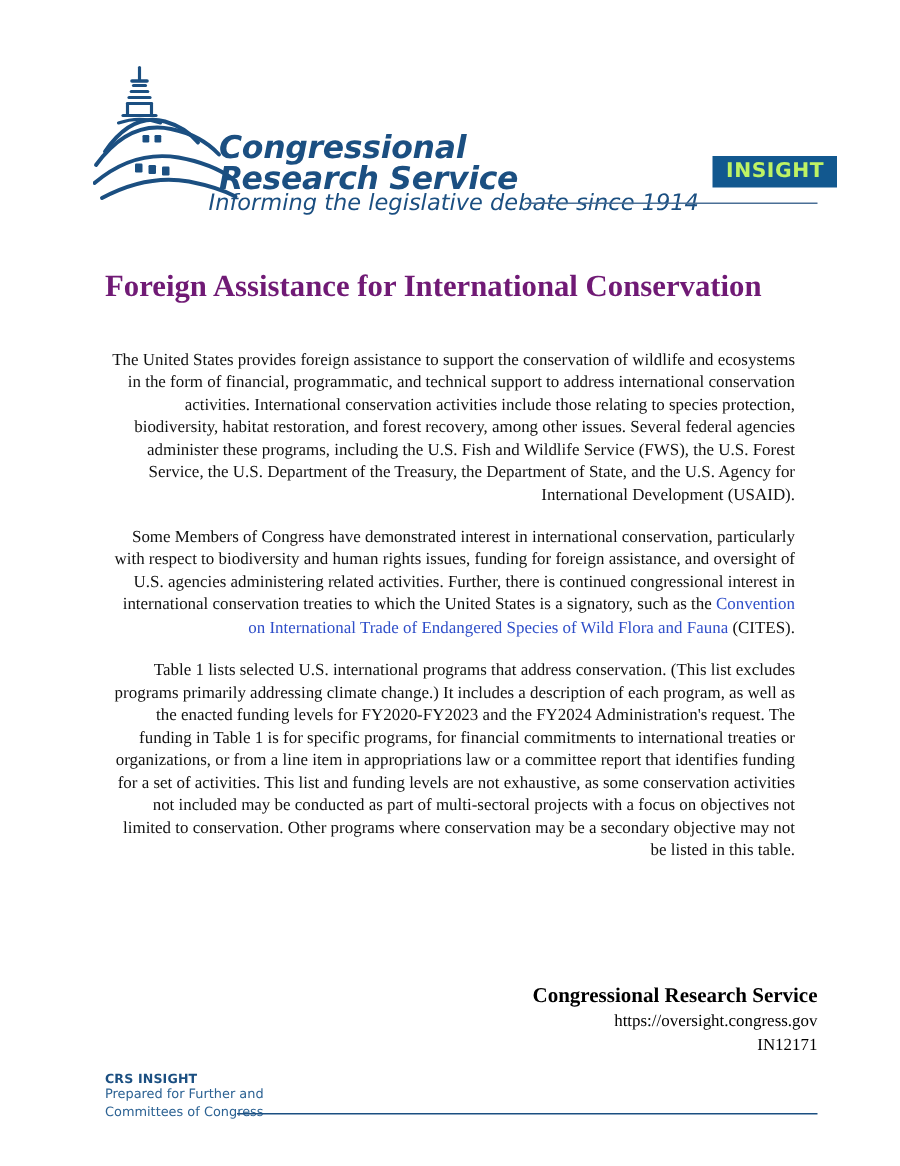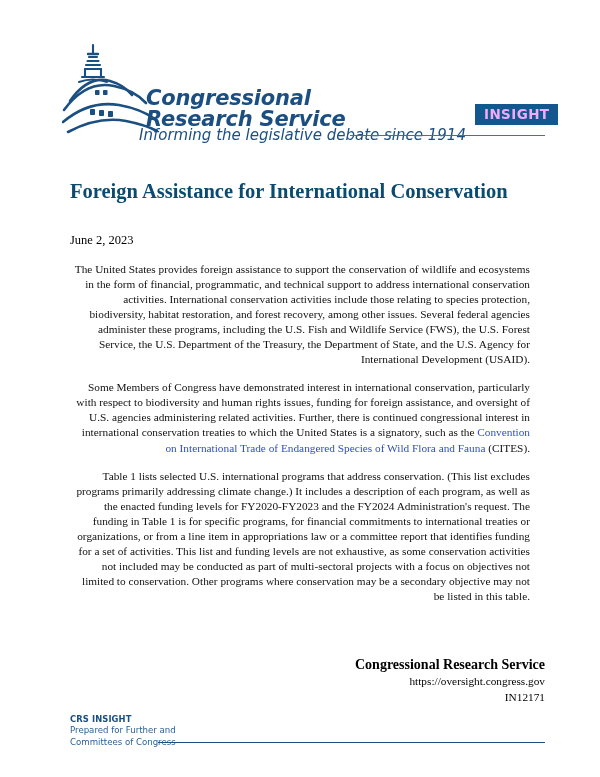--- a/index.html
+++ b/index.html
@@ -68,21 +68,21 @@
     top: 135px;
     width: 195px;
     height: 1px;
     background: #4a6f96;
   }
   .insight-badge {
     position: absolute;
     left: 475px;
     top: 104px;
     background: #12588f;
-    color: #f0abfc;
+    color: #bef264;
     font-family: "DejaVu Sans", "Liberation Sans", sans-serif;
     font-weight: bold;
     font-size: 13.5px;
     letter-spacing: 0.4px;
     padding: 3px 9px 4px 9px;
     line-height: 14px;
   }
 
   
   .content {
@@ -90,21 +90,21 @@
     left: 70px;
     top: 178px;
     width: 460px;
   }
   .doc-title {
     font-family: "Liberation Serif", "DejaVu Serif", serif;
     font-weight: bold;
     font-size: 20.5px;
     line-height: 27px;
     margin: 0 0 28px 0;
-    color: #0c4a6e;
+    color: #701a75;
   }
   .doc-date {
     font-size: 12.5px;
     line-height: 15px;
     margin: 0 0 14px 0;
   }
   .para {
     font-size: 11.3px;
     line-height: 15.05px;
     margin: 0 0 13px 0;
@@ -213,21 +213,20 @@
     <div class="tagline">Informing the legislative debate since 1914</div>
     <div class="header-rule"></div>
 
     <div class="insight-badge">INSIGHT</div>
   </div>
 
   <div class="content">
 
     <h1 class="doc-title">Foreign Assistance for International Conservation</h1>
 
-    <div class="doc-date">June 2, 2023</div>
 
     <p class="para">The United States provides foreign assistance to support the conservation of wildlife and ecosystems in the form of financial, programmatic, and technical support to address international conservation activities. International conservation activities include those relating to species protection, biodiversity, habitat restoration, and forest recovery, among other issues. Several federal agencies administer these programs, including the U.S. Fish and Wildlife Service (FWS), the U.S. Forest Service, the U.S. Department of the Treasury, the Department of State, and the U.S. Agency for International Development (USAID).</p>
 
     <p class="para"><span>Some Members of Congress have demonstrated interest in international conservation, particularly with respect to biodiversity and human rights issues, funding for foreign assistance, and oversight of U.S. agencies administering related activities. Further, there is continued congressional interest in international conservation treaties to which the United States is a signatory, such as the </span><a class="link" href="#">Convention on International Trade of Endangered Species of Wild Flora and Fauna</a><span> (CITES).</span></p>
 
     <p class="para"><b>Table 1</b><span> lists selected U.S. international programs that address conservation. (This list excludes programs primarily addressing climate change.) It includes a description of each program, as well as the enacted funding levels for FY2020-FY2023 and the FY2024 Administration's request. The funding in </span><b>Table 1</b><span> is for specific programs, for financial commitments to international treaties or organizations, or from a line item in appropriations law or a committee report that identifies funding for a set of activities. This list and funding levels are not exhaustive, as some conservation activities not included may be conducted as part of multi-sectoral projects with a focus on objectives not limited to conservation. Other programs where conservation may be a secondary objective may not be listed in this table.</span></p>
   </div>
 
   <div class="colophon">
     <div class="colophon-name">Congressional Research Service</div>

